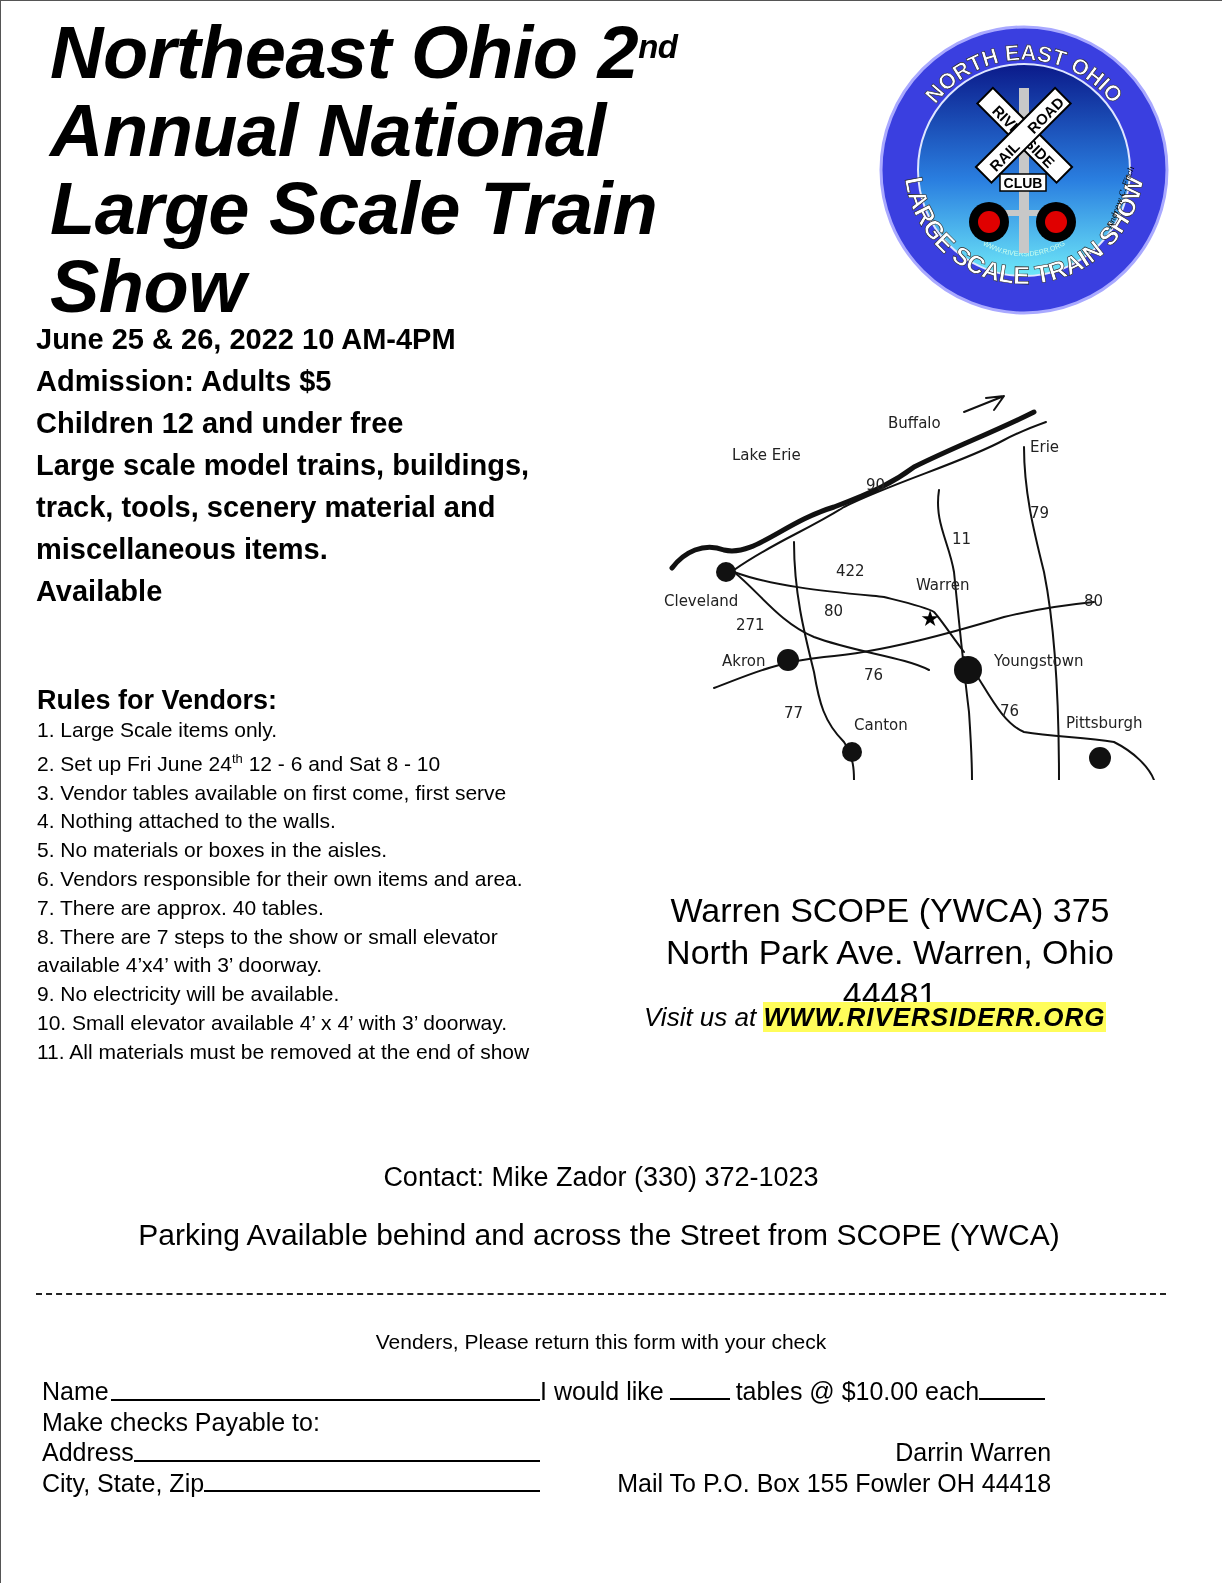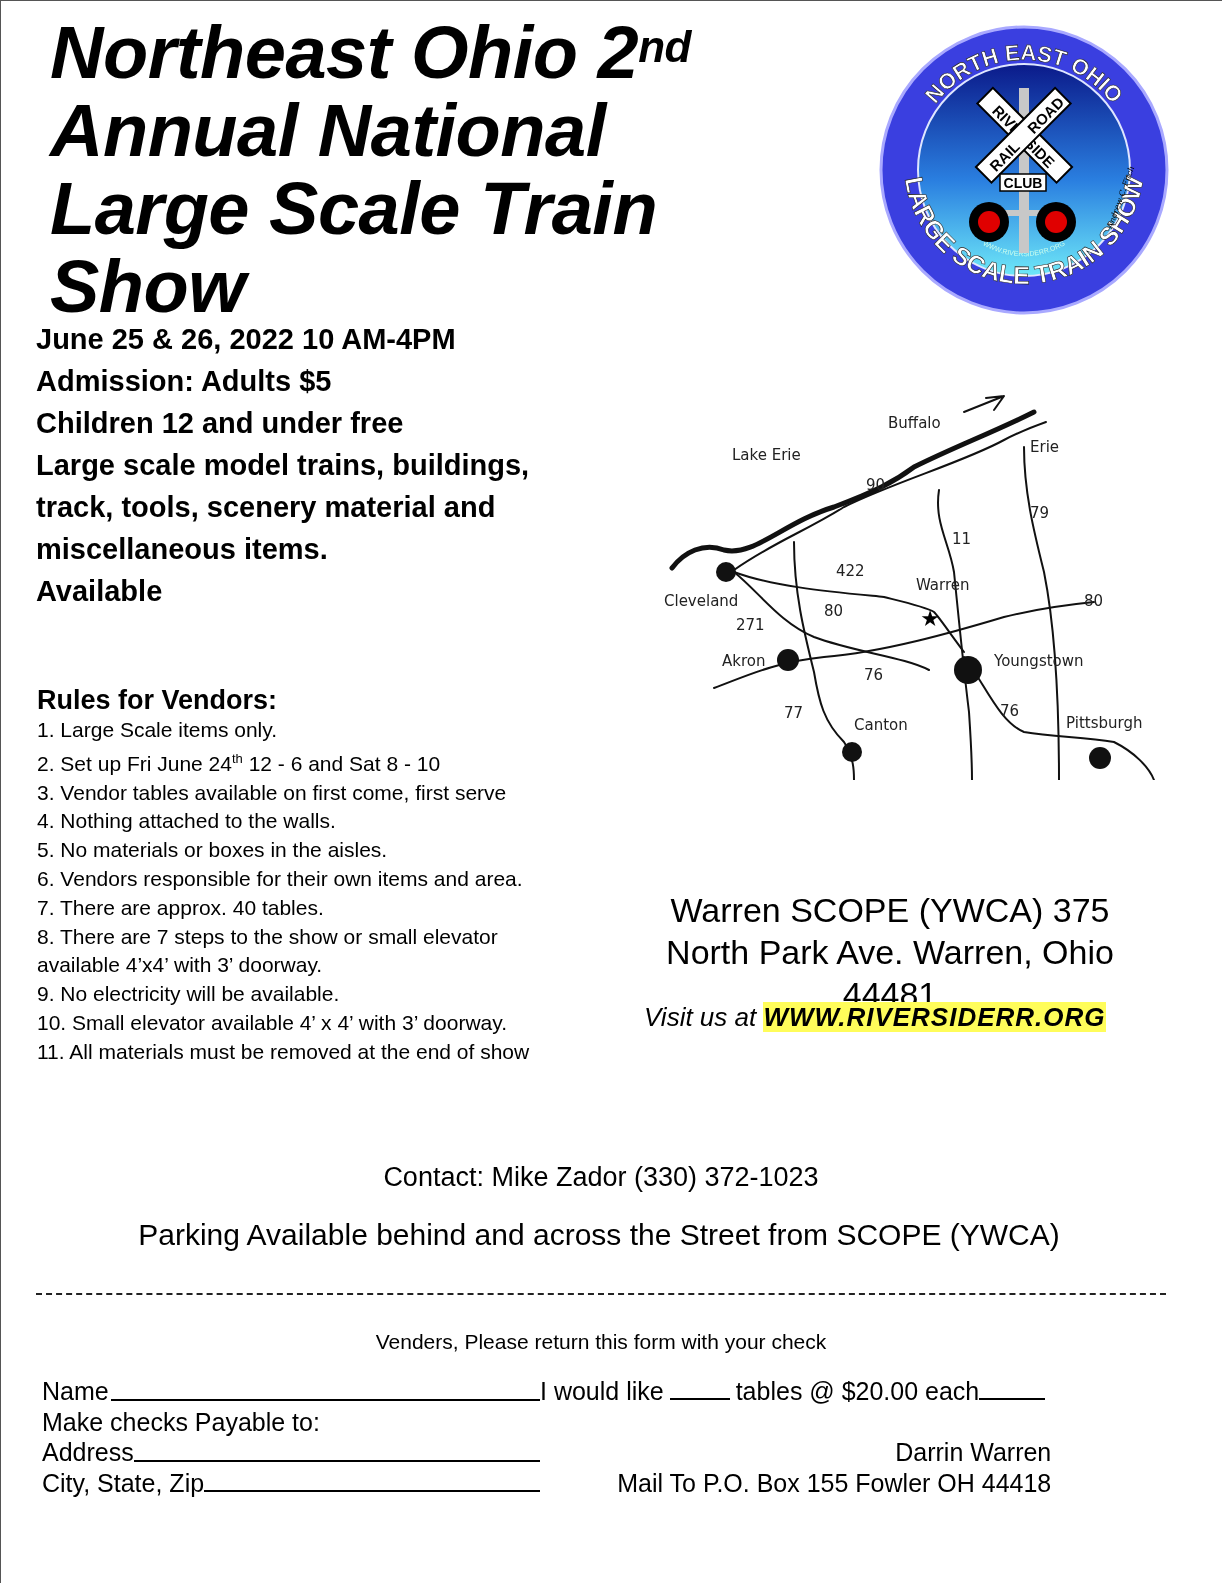--- a/index.html
+++ b/index.html
@@ -3,21 +3,21 @@
 <meta charset="utf-8">
 <style>
   html, body { margin:0; padding:0; background:#fff; }
   body { width:1222px; height:1583px; position:relative; overflow:hidden; color:#000;
          font-family:"Liberation Sans", sans-serif; }
   .page-border { position:absolute; left:0; top:0; width:1222px; height:1583px;
                  border-top:1px solid #555; border-left:1px solid #555; box-sizing:border-box; pointer-events:none; }
   .title { position:absolute; left:50px; top:14px; width:760px; margin:0;
            font-family:"Liberation Sans", sans-serif; font-weight:bold; font-style:italic;
            font-size:74px; line-height:78px; letter-spacing:-0.5px; transform:scaleX(1.0); transform-origin:left top; }
-  .title sup { font-size:44px; vertical-align:top; position:relative; top:-6px; }
+  .title sup { font-size:33px; vertical-align:top; position:relative; top:-6px; }
   .logo { position:absolute; left:876px; top:24px; width:296px; height:292px; }
   .info { position:absolute; left:36px; top:318px; width:600px; font-weight:bold; font-size:29px; line-height:42px; }
   .info div { white-space:nowrap; }
   .rules { position:absolute; left:37px; top:684px; width:600px; }
   .rules-title { font-weight:bold; font-size:27px; line-height:32px; }
   .rules ol { list-style:none; margin:0; padding:0; font-size:21px; line-height:28.8px; }
   .rules li sup { font-size:13px; }
   .map { position:absolute; left:664px; top:392px; width:496px; height:388px; }
   .address { position:absolute; left:640px; top:860px; width:500px; text-align:center; font-size:34px; line-height:42px;margin-top:29px; }
   .visit { position:absolute; left:644px; top:1002px; width:520px; font-size:26px; font-style:italic; white-space:nowrap; }
@@ -176,21 +176,21 @@
 
 <div class="form">
   <div class="row">
     <div class="left">
         <span>Name</span>
         <span class="blank"></span>
       </div>
     <div class="right">
         <span>I would like</span>
         <span class="small-blank" style="width:60px"></span>
-        <span>tables @ $20.00 each</span>
+        <span>tables @ $10.00 each</span>
         <span class="small-blank" style="width:66px;margin-left:0"></span>
       </div>
   </div>
   <div class="row">
     <div class="right">
         <span>Make checks Payable to:</span>
       </div>
   </div>
   <div class="row">
     <div class="left">

